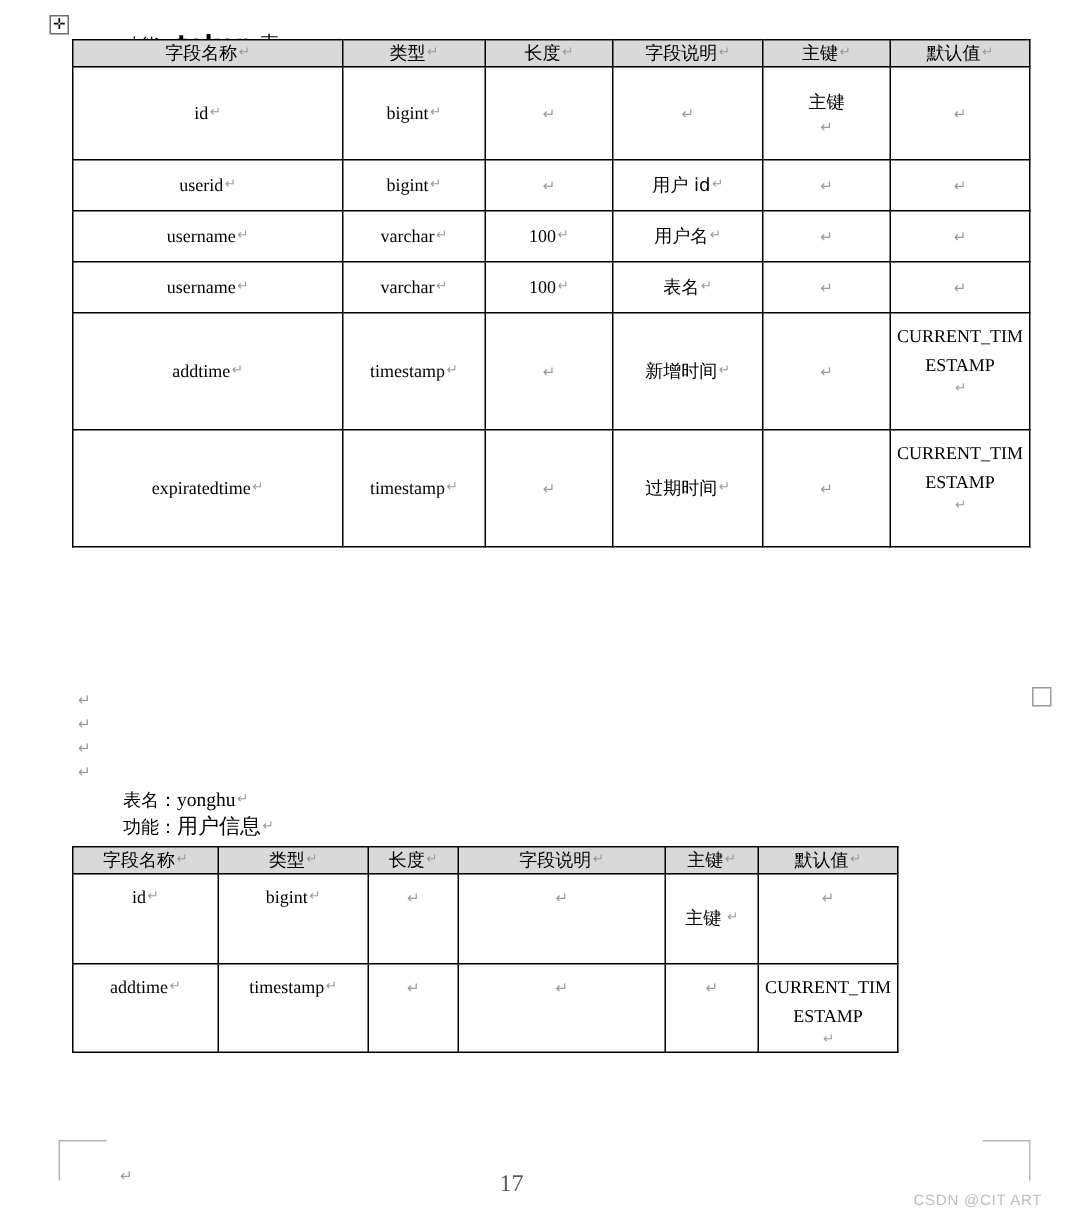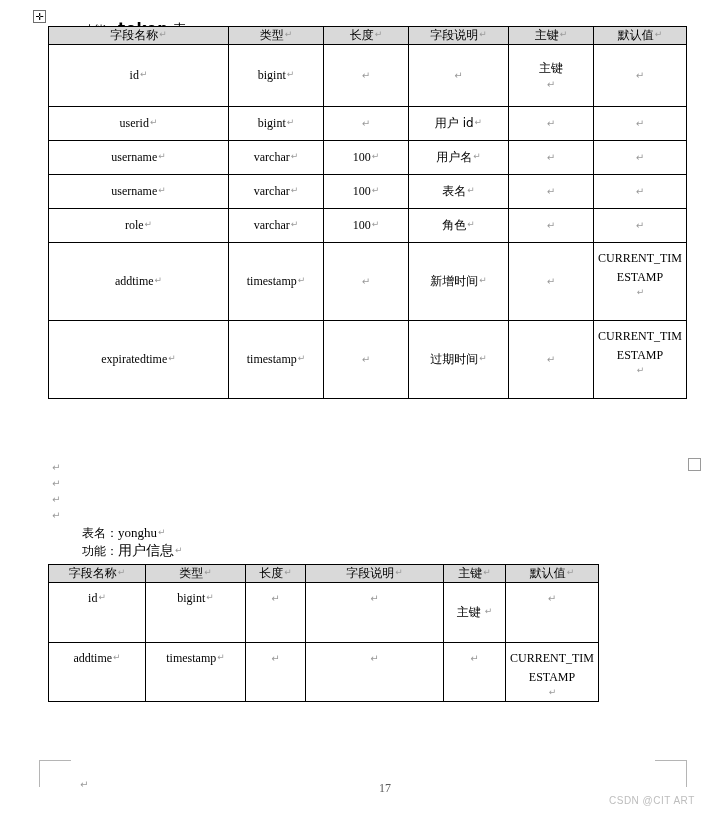--- a/index.html
+++ b/index.html
@@ -146,23 +146,22 @@
     border-style: solid;
     border-width: 0;
   }
   .mark.bl { border-left-width: 1px; border-top-width: 1px; }
   .mark.br { border-right-width: 1px; border-top-width: 1px; }
 
   
   .page-number {
     position: absolute;
     font-family: "Liberation Serif", "DejaVu Serif", serif;
-    font-size: 12px;
+    font-size: 16px;
     color: #5a5a5a;
-    margin-left: 46px;
   }
   .watermark {
     position: absolute;
     font-family: Liberation Sans, sans-serif;
     font-size: 10px;
     color: #bdbdbd;
     letter-spacing: 0.5px;
     white-space: nowrap;
   }
   .margin-pilcrow {
@@ -236,28 +235,20 @@
 
       <tr style="height:34px;">
         <td><span>username</span><span class="pilcrow">↵</span></td>
         <td><span>varchar</span><span class="pilcrow">↵</span></td>
         <td><span>100</span><span class="pilcrow">↵</span></td>
         <td><span class="cell-cjk">表名</span><span class="pilcrow">↵</span></td>
         <td><span class="pilcrow-lg">↵</span></td>
         <td><span class="pilcrow-lg">↵</span></td>
       </tr>
 
-      <tr style="height:34px;">
-        <td><span>role</span><span class="pilcrow">↵</span></td>
-        <td><span>varchar</span><span class="pilcrow">↵</span></td>
-        <td><span>100</span><span class="pilcrow">↵</span></td>
-        <td><span class="cell-cjk">角色</span><span class="pilcrow">↵</span></td>
-        <td><span class="pilcrow-lg">↵</span></td>
-        <td><span class="pilcrow-lg">↵</span></td>
-      </tr>
 
 
       <tr style="height:78px;">
         <td><span>addtime</span><span class="pilcrow">↵</span></td>
         <td><span>timestamp</span><span class="pilcrow">↵</span></td>
         <td><span class="pilcrow-lg">↵</span></td>
         <td><span class="cell-cjk">新增时间</span><span class="pilcrow">↵</span></td>
         <td><span class="pilcrow-lg">↵</span></td>
         <td style="vertical-align:top; padding-top:6px;"><span class="cell-wrap">CURRENT_TIMESTAMP</span><span class="pilcrow">↵</span></td>
       </tr>

